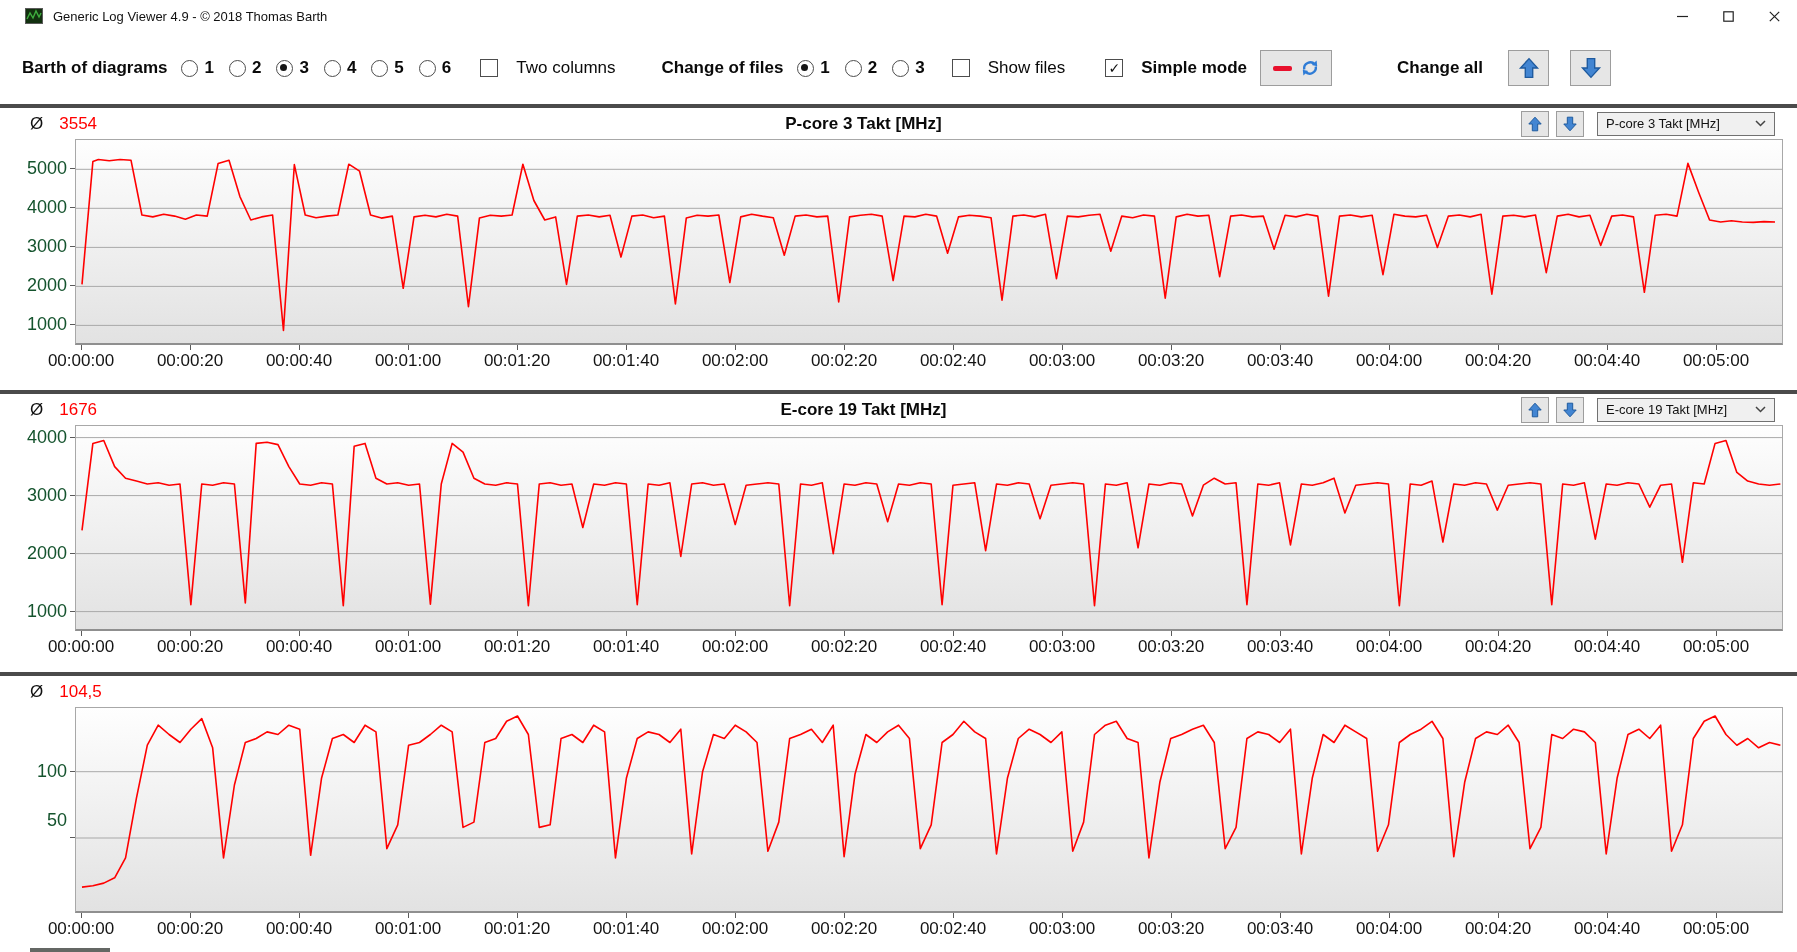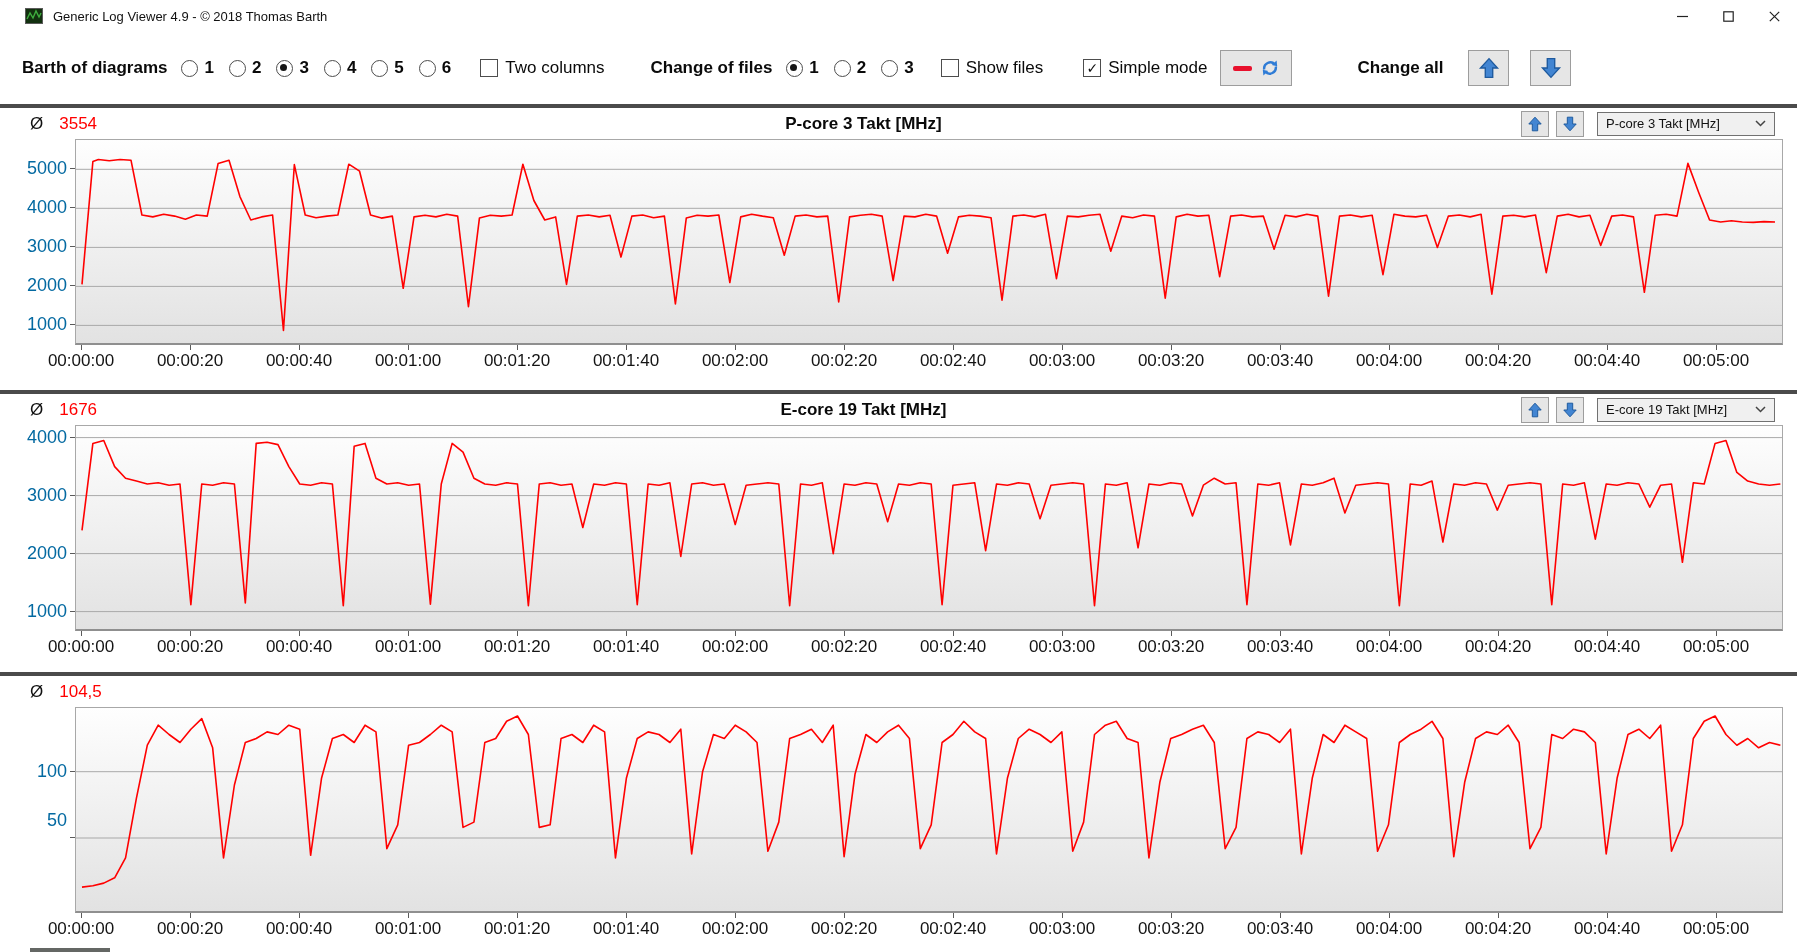--- a/index.html
+++ b/index.html
@@ -15,22 +15,22 @@
   .toolbar{position:absolute;left:0;top:32px;right:0;height:72px;display:flex;align-items:center;background:#fff;}
   .tb-label{font-weight:bold;font-size:17px;color:#0a0a0a;white-space:nowrap;}
   .radio-group{display:flex;align-items:center;margin-left:14px;}
   .radio{display:flex;align-items:center;margin-right:15px;cursor:default;}
   .rb{width:15px;height:15px;border:1px solid #4d4d4d;border-radius:50%;background:#fff;position:relative;flex:0 0 auto;}
   .rb.sel::after{content:'';position:absolute;left:3px;top:3px;width:7px;height:7px;border-radius:50%;background:#151515;}
   .radio .rlab{margin-left:6px;font-size:17px;font-weight:bold;color:#0a0a0a;}
   .chk{display:flex;align-items:center;white-space:nowrap;}
   .chk .box{width:16px;height:16px;border:1px solid #4d4d4d;background:#fff;display:flex;align-items:center;justify-content:center;
             font-size:14px;line-height:14px;color:#111;flex:0 0 auto;}
-  .chk .clab{margin-left:7px;font-size:17px;color:#0a0a0a;text-align:right;}
-  .chk.bold .clab{font-weight:normal;}
+  .chk .clab{margin-left:18px;font-size:17px;color:#0a0a0a;text-align:right;}
+  .chk.bold .clab{font-weight:bold;}
   .tb-button{height:36px;background:#e6e6e6;border:1px solid #9d9d9d;display:flex;align-items:center;justify-content:center;}
   .linestyle-btn{width:72px;gap:8px;}
   .red-dash{width:19px;height:5px;background:#e8112d;border-radius:2px;}
   .arrow-btn{background:#e6e6e6;border:1px solid #9d9d9d;display:flex;align-items:center;justify-content:center;padding:0;}
   .arrow-btn.lg{width:41px;height:36px;}
   .arrow-btn.sm{width:28px;height:26px;}
   
   .panel{position:absolute;left:0;right:0;background:#fff;}
   .panel.p0{top:104px;height:286px;}
   .panel.p1{top:390px;height:282px;}
@@ -40,21 +40,21 @@
   .avg-zone{width:220px;display:flex;align-items:center;padding-left:30px;box-sizing:border-box;}
   .avg-sym{font-size:17px;color:#111;}
   .avg-val{margin-left:16px;font-size:17px;color:#ff0000;}
   .panel-title{flex:1;text-align:center;font-size:17px;font-weight:bold;color:#0a0a0a;}
   .panel-ctrl{width:290px;display:flex;align-items:center;justify-content:flex-end;padding-right:22px;box-sizing:border-box;gap:7px;}
   .dropdown{width:178px;height:24px;background:#f0f0f0;border:1px solid #717171;display:flex;align-items:center;
             box-sizing:border-box;padding:0 8px;margin-left:6px;}
   .dd-text{flex:1;font-size:13px;color:#111;white-space:nowrap;overflow:hidden;}
   
   .ylabels{position:absolute;left:0;top:35px;width:75px;height:203px;}
-  .ylab{position:absolute;right:8px;width:60px;text-align:right;font-size:18px;color:#0369a1;}
+  .ylab{position:absolute;right:8px;width:60px;text-align:right;font-size:18px;color:#14532d;}
   .ytick{position:absolute;left:70px;width:5px;height:1px;background:#5a5a5a;}
   .plot-area{position:absolute;left:75px;right:14px;top:35px;height:203px;
              background:linear-gradient(#fefefe,#e2e2e2);
              border:1px solid #a8a8a8;border-bottom:2px solid #8f8f8f;box-sizing:content-box;}
   .plot-area svg{position:absolute;left:0;top:0;width:100%;height:100%;display:block;}
   .xlabels{position:absolute;left:75px;right:14px;top:241px;height:26px;}
   .xtick{position:absolute;top:0;width:1px;height:5px;background:#5a5a5a;}
   .xlab{position:absolute;top:6px;width:96px;margin-left:-48px;text-align:center;font-size:17px;color:#141414;white-space:nowrap;}
   .bottom-sliver{position:absolute;left:30px;bottom:0;width:80px;height:4px;background:#3d413d;opacity:.8;}
 </style>

